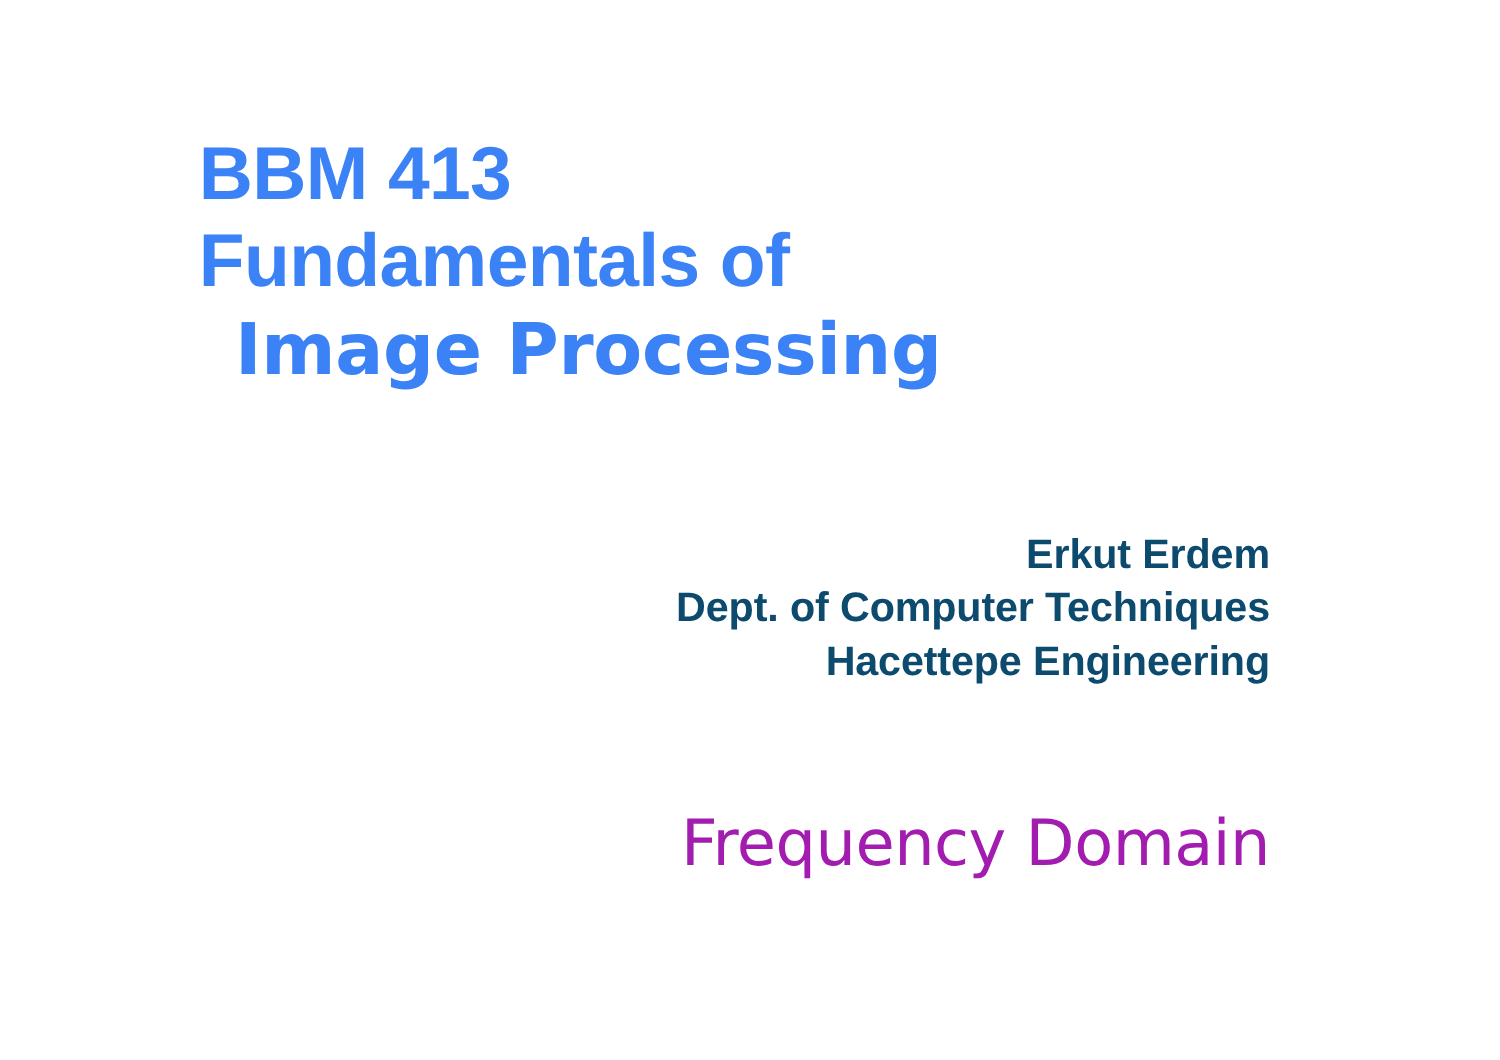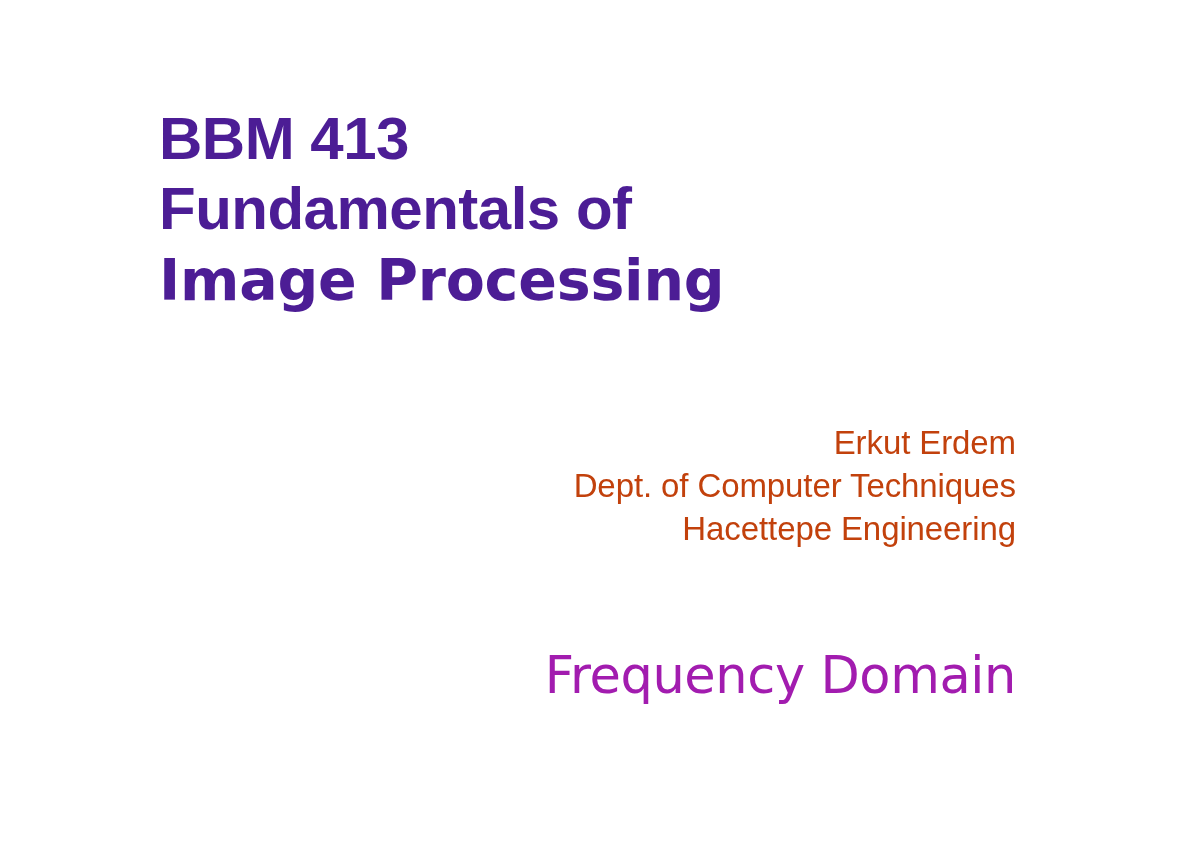--- a/index.html
+++ b/index.html
@@ -27,52 +27,53 @@
   .title-block {
     position: absolute;
     left: 159px;
     top: 104px;
     width: 900px;
     text-align: left;
   }
 
   .title-line {
     display: block;
-    color: #4c1d95;
+    color: #3b82f6;
     font-family: "Liberation Sans", sans-serif;
     font-weight: 700;
     font-size: 60px;
     line-height: 70px;
     letter-spacing: -0.5px;
     white-space: nowrap;
   }
 
   
   .title-line.alt {
     font-family: "DejaVu Sans", sans-serif;
     font-weight: 700;
     font-size: 57px;
     line-height: 72px;
     letter-spacing: -0.2px;
+    margin-left: 29px;
   }
 
   
   .author-block {
     position: absolute;
     right: 184px;
     top: 421px;
     width: 760px;
     text-align: right;
   }
 
   .author-line {
     display: block;
-    color: #c2410c;
+    color: #0c4a6e;
     font-family: "Liberation Sans", sans-serif;
-    font-weight: 400;
+    font-weight: 700;
     font-size: 33px;
     line-height: 43px;
     letter-spacing: -0.1px;
     white-space: nowrap;
   }
 
   
   .subtitle-block {
     position: absolute;
     right: 184px;

